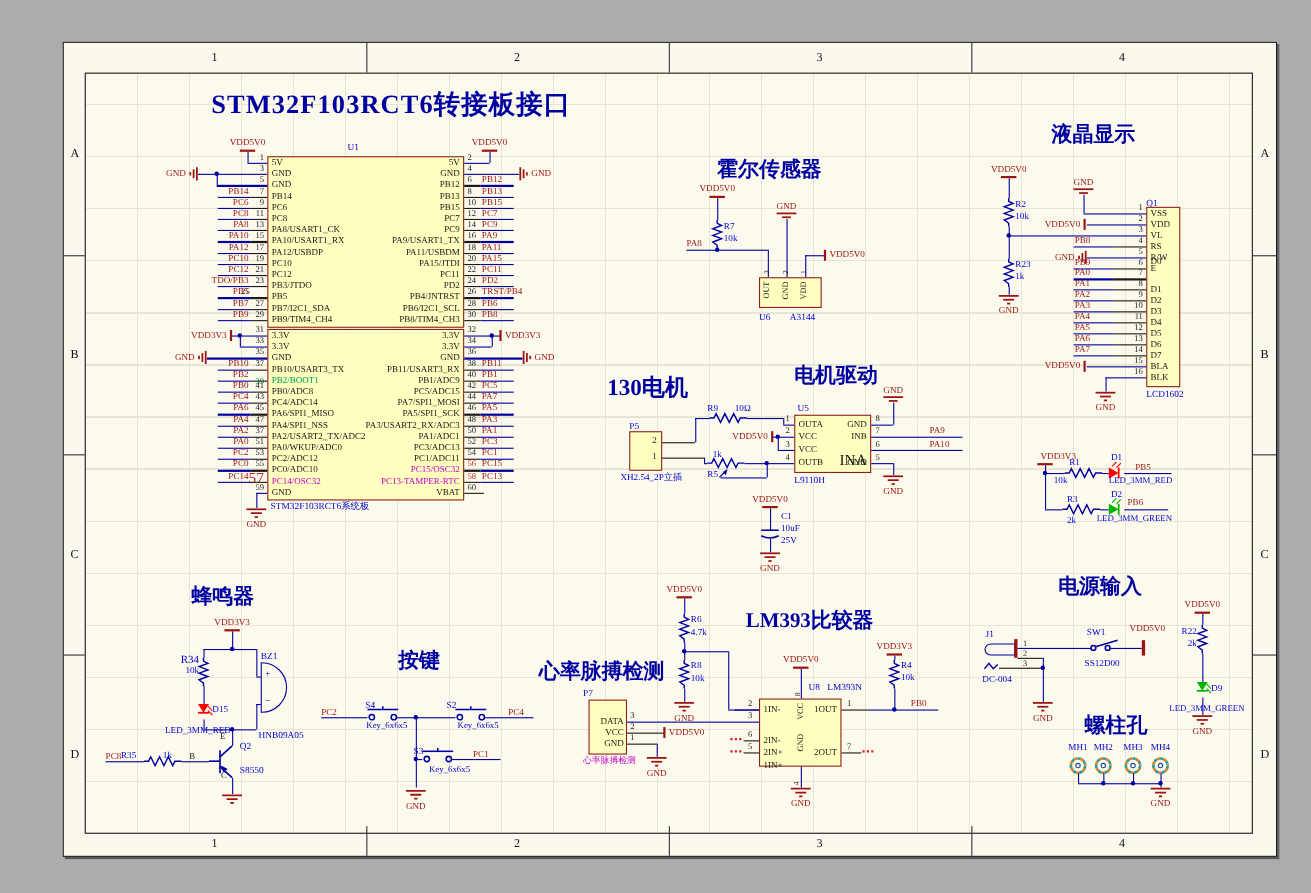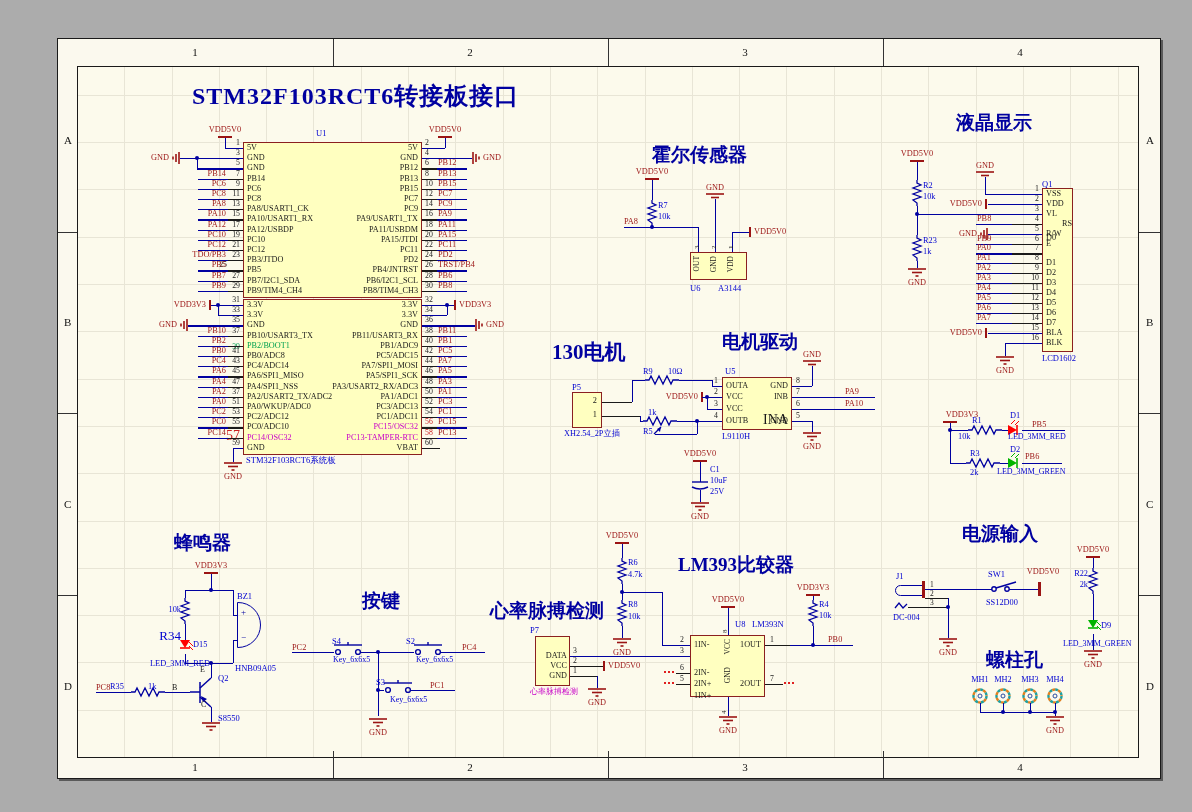--- a/index.html
+++ b/index.html
@@ -477,21 +477,21 @@
     <div class="w" style="left:985px;top:194px;width:57px;height:1.2px;background:#0000A0"></div>
     <div class="t" style="left:1046px;top:199.9px;font-size:8.2px;color:#1a1a1a;">VDD</div>
     <div class="t" style="left:1039px;top:194.9px;font-size:7.8px;color:#1a1a1a;transform:translateX(-100%);">2</div>
     <div class="bar" style="left:985px;top:198.9px;width:2px;height:10px"></div>
     <div class="w" style="left:988px;top:203.9px;width:54px;height:1.2px;background:#0000A0"></div>
     <div class="t" style="left:982px;top:199.9px;font-size:8.3px;color:#9B1414;transform:translateX(-100%);">VDD5V0</div>
     <div class="t" style="left:1046px;top:209.8px;font-size:8.2px;color:#1a1a1a;">VL</div>
     <div class="t" style="left:1039px;top:204.8px;font-size:7.8px;color:#1a1a1a;transform:translateX(-100%);">3</div>
     <div class="w" style="left:917px;top:213.8px;width:125px;height:1.2px;background:#0000A0"></div>
     <div class="dot" style="left:915px;top:211.8px;background:#0000A0"></div>
-    <div class="t" style="left:1046px;top:219.7px;font-size:8.2px;color:#1a1a1a;margin-left:16px;">RS</div>
+    <div class="t" style="left:1046px;top:219.7px;font-size:8.2px;color:#1a1a1a;">RS</div>
     <div class="t" style="left:1039px;top:214.7px;font-size:7.8px;color:#1a1a1a;transform:translateX(-100%);">4</div>
     <div class="w" style="left:976px;top:223.7px;width:36px;height:1.2px;background:#0000A0"></div>
     <div class="w" style="left:1012px;top:223.7px;width:30px;height:1.2px;background:#1a1a1a"></div>
     <div class="t" style="left:977px;top:214.7px;font-size:8.3px;color:#9B1414;">PB8</div>
     <div class="t" style="left:1046px;top:229.6px;font-size:8.2px;color:#1a1a1a;">R/W</div>
     <div class="t" style="left:1039px;top:224.6px;font-size:7.8px;color:#1a1a1a;transform:translateX(-100%);">5</div>
     <div class="w" style="left:988px;top:233.6px;width:54px;height:1.2px;background:#0000A0"></div>
     <svg style="left:980px;top:227.6px" width="8" height="12">
       <g stroke="#9B1414" stroke-width="1.6">
         <line x1="7" y1="0" x2="7" y2="12"></line>
@@ -702,21 +702,21 @@
     <div class="t" style="left:700px;top:513px;font-size:8.3px;color:#9B1414;transform:translateX(-50%);">GND</div>
     <div class="t" style="left:211px;top:562px;font-size:8.3px;color:#9B1414;transform:translateX(-50%);">VDD3V3</div>
     <div class="bar" style="left:204px;top:572px;width:14px;height:2px"></div>
     <div class="w" style="left:211px;top:574px;width:1.2px;height:16px;background:#0000A0"></div>
     <div class="w" style="left:185px;top:590px;width:48px;height:1.2px;background:#0000A0"></div>
     <div class="dot" style="left:209px;top:588px;background:#0000A0"></div>
     <div class="w" style="left:185px;top:590px;width:1.2px;height:8px;background:#0000A0"></div>
     <svg style="left:179px;top:598px" width="12" height="26">
       <polyline points="6,0 6,3 10,5 2,8 10,11 2,14 10,17 2,20 6,23 6,26" fill="none" stroke="#0000A0" stroke-width="1.3"></polyline>
     </svg>
-    <div class="t" style="left:181px;top:629px;font-size:13px;color:#0000D0;transform:translateX(-100%);">R34</div>
+    <div class="t" style="left:181px;top:596px;font-size:10px;color:#0000D0;transform:translateX(-100%);">R34</div>
     <div class="t" style="left:181px;top:606px;font-size:8.3px;color:#0000D0;transform:translateX(-100%);">10k</div>
     <div class="w" style="left:185px;top:624px;width:1.2px;height:16px;background:#0000A0"></div>
     <svg style="left:177px;top:640px" width="16" height="14">
       <polygon points="3,0 13,0 8,8" fill="#FF0000"></polygon>
       <line x1="3" y1="8" x2="13" y2="8" stroke="#FF0000" stroke-width="1.6"></line>
       <line x1="12" y1="2" x2="16" y2="6" stroke="#FF0000" stroke-width="1"></line>
       <line x1="12" y1="6" x2="16" y2="10" stroke="#FF0000" stroke-width="1"></line>
     </svg>
     <div class="t" style="left:193px;top:641px;font-size:8.3px;color:#0000D0;">D15</div>
     <div class="t" style="left:150px;top:660px;font-size:8.3px;color:#0000D0;">LED_3MM_RED</div>
@@ -744,21 +744,21 @@
     <svg style="left:190px;top:676px" width="26" height="34">
       <g stroke="#0000A0" stroke-width="1.5" fill="none">
         <line x1="10" y1="6" x2="10" y2="27"></line>
         <line x1="0" y1="16" x2="10" y2="16"></line>
         <line x1="10" y1="12" x2="21" y2="2"></line>
         <line x1="10" y1="21" x2="21" y2="31"></line>
       </g>
       <polygon points="11,20 17,23 13,26" fill="#0000A0"></polygon>
     </svg>
     <div class="t" style="left:218px;top:674px;font-size:8.5px;color:#0000D0;">Q2</div>
-    <div class="t" style="left:218px;top:714px;font-size:8.5px;color:#0000D0;">S8550</div>
+    <div class="t" style="left:218px;top:696px;font-size:8.5px;color:#0000D0;">S8550</div>
     <div class="t" style="left:200px;top:666px;font-size:8px;color:#1a1a1a;">E</div>
     <div class="t" style="left:201px;top:701px;font-size:8px;color:#1a1a1a;">C</div>
     <div class="w" style="left:211px;top:663px;width:1.2px;height:15px;background:#0000A0"></div>
     <div class="w" style="left:211px;top:707px;width:1.2px;height:15px;background:#0000A0"></div>
     <svg style="left:202px;top:722px" width="18" height="9">
       <g stroke="#9B1414" stroke-width="1.6">
         <line x1="0" y1="1" x2="18" y2="1"></line>
         <line x1="4" y1="4.5" x2="14" y2="4.5"></line>
         <line x1="7.5" y1="8" x2="10.5" y2="8"></line>
       </g>

